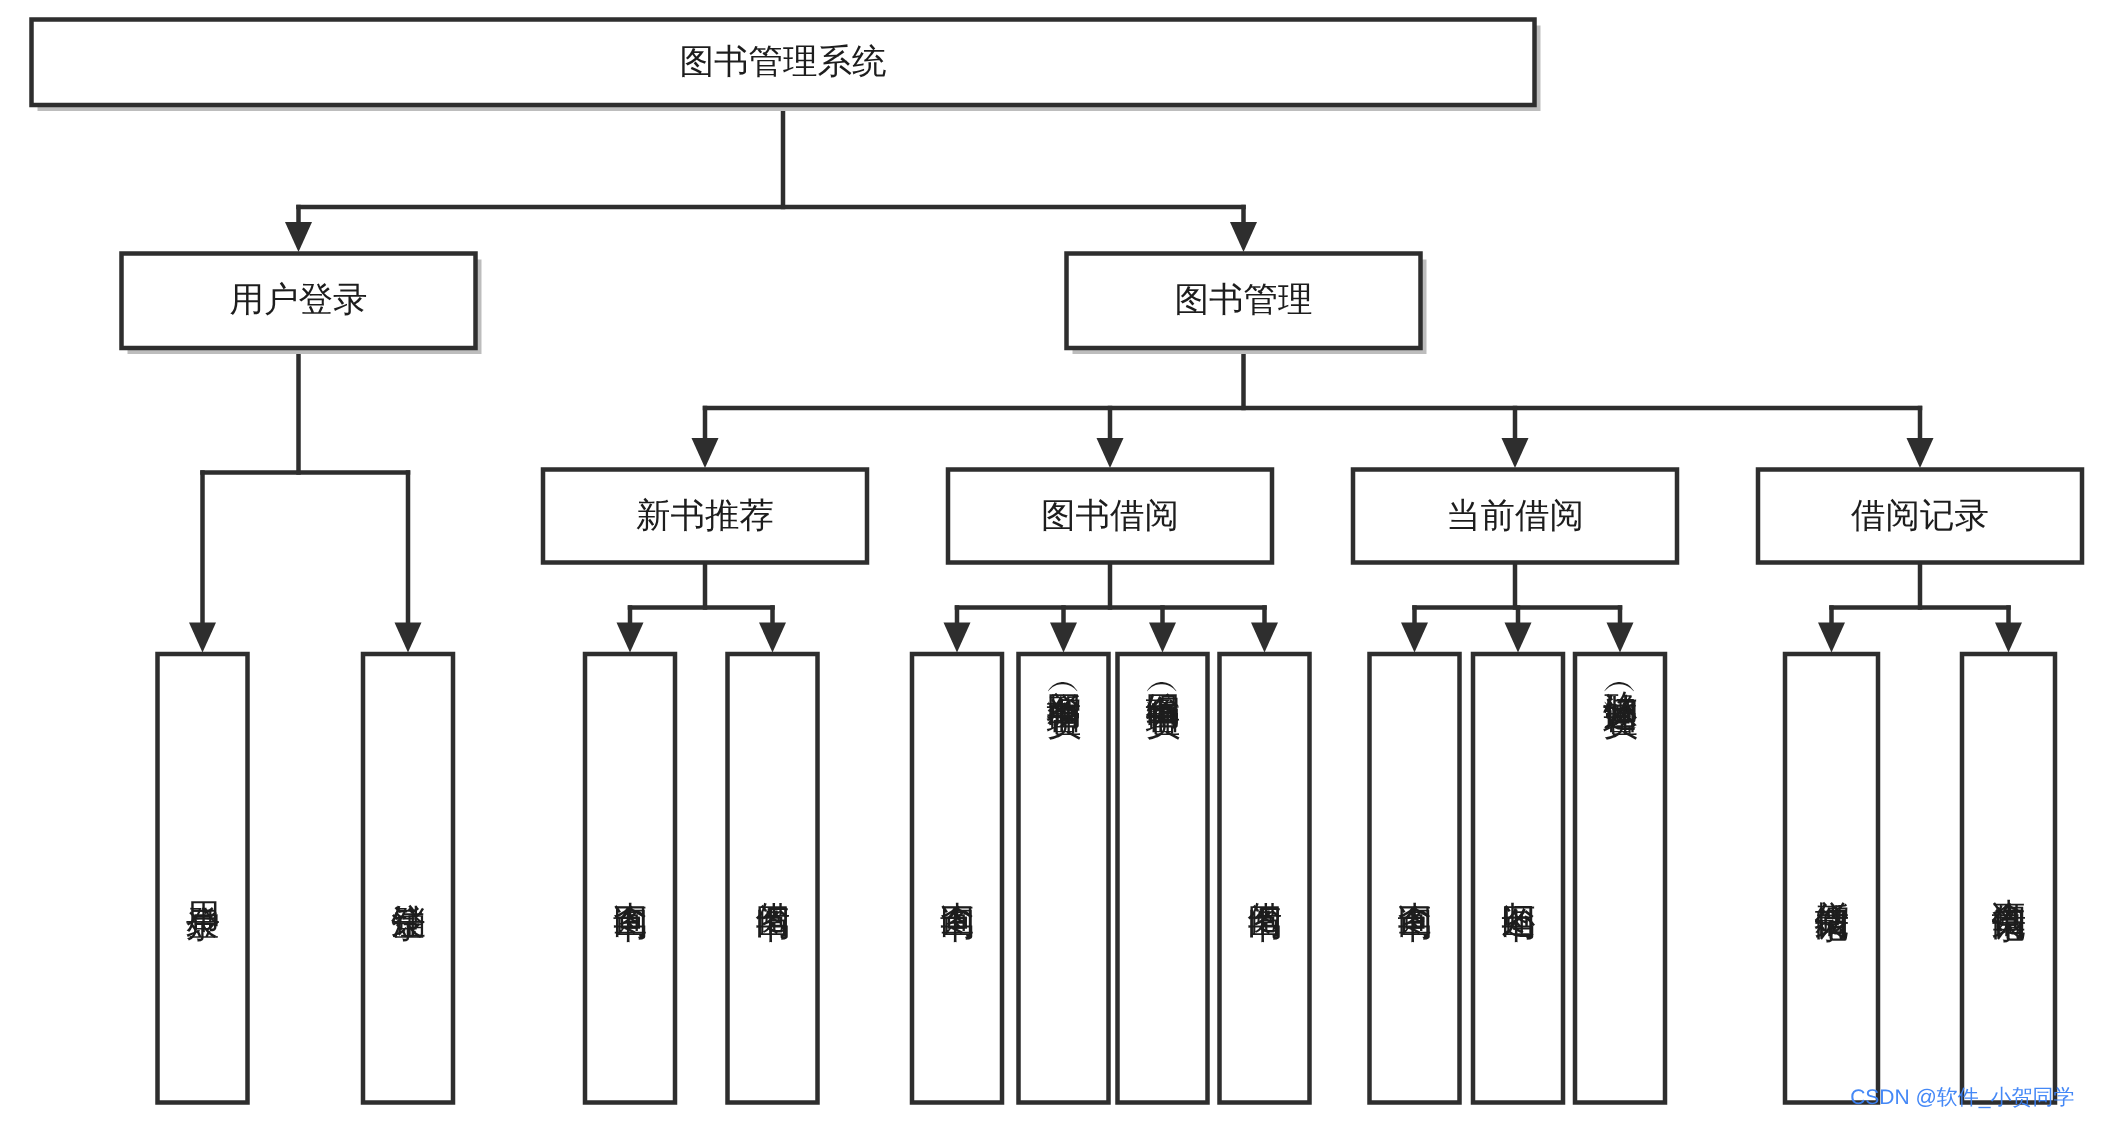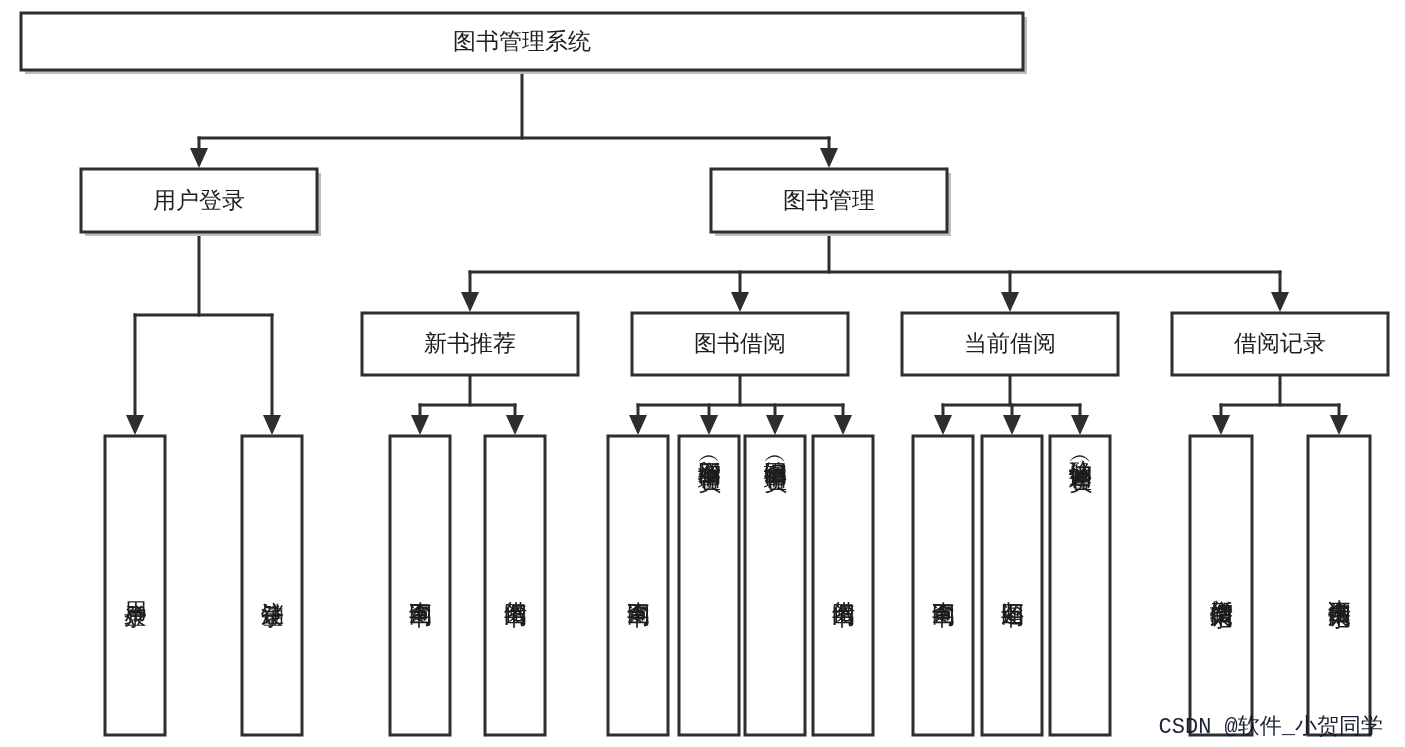--- a/index.html
+++ b/index.html
@@ -69,23 +69,23 @@
     letter-spacing: 1.5px;
     white-space: nowrap;
   }
   .vert-label.top-aligned {
     align-self: flex-start;
   }
   .watermark {
     position: absolute;
     right: 14px;
     bottom: 6px;
-    font-family: Liberation Mono, monospace;
-    font-size: 22px;
-    color: #0f172a;
+    font-family: Liberation Sans, sans-serif;
+    font-size: 14px;
+    color: #3b82f6;
     opacity: 0.95;
     white-space: nowrap;
     pointer-events: none;
   }
 </style>
 </head>
 <body>
 
 <div id="diagram-root">
   <svg id="tree-svg" viewBox="0 0 1405 747">

